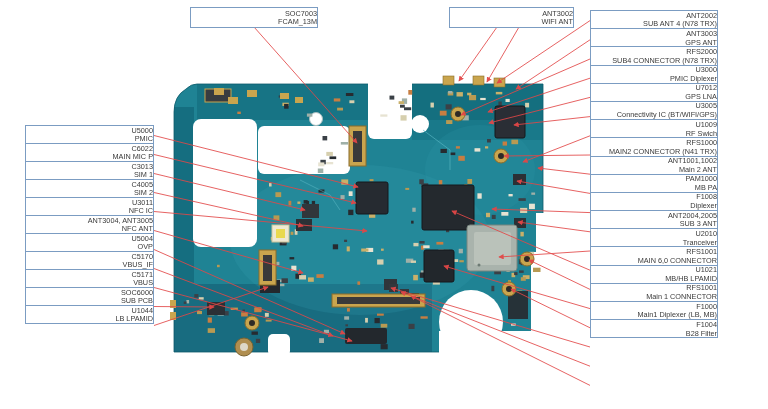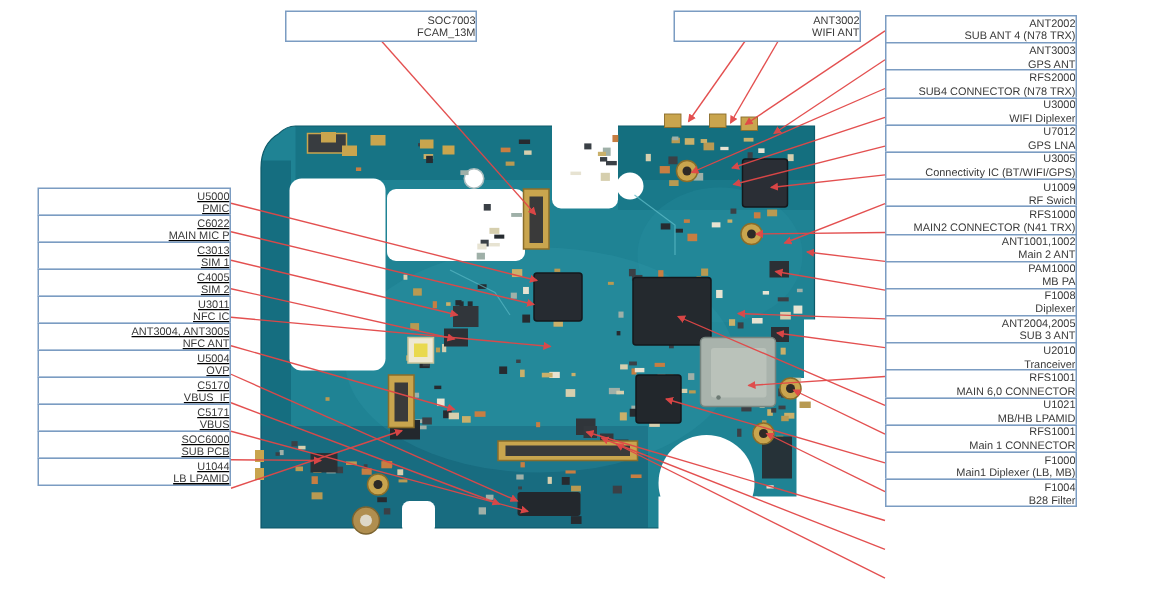--- a/index.html
+++ b/index.html
@@ -3,21 +3,21 @@
 <meta charset="utf-8">
 <style>
   html,body{margin:0;padding:0;background:#fff;}
   #canvas{position:relative;width:768px;height:409px;background:#fff;overflow:hidden;
           font-family:"Liberation Sans",sans-serif;}
   #board-svg{position:absolute;left:0;top:0;z-index:1;}
   .stack{position:absolute;z-index:2;display:flex;flex-direction:column;}
   .lbl{box-sizing:border-box;background:#fff;border:1px solid #7b9cc2;text-align:right;
        font-size:7.3px;line-height:8.9px;color:#3a3a3a;padding-top:0.5px;}
   .stack .lbl{margin-top:-1px;}
-  #left-stack{left:25px;top:126px;text-decoration:underline;}
+  #left-stack{left:25px;top:126px;}
   #left-stack .lbl{width:129px;height:19px;}
   #right-stack{left:590px;top:11px;}
   #right-stack .lbl{width:128px;height:19.2px;}
   .topbox{position:absolute;z-index:2;height:21px;padding-top:1.5px;}
   .l1,.l2{white-space:nowrap;overflow:hidden;}
   .sp{text-decoration:underline;text-decoration-style:wavy;text-decoration-color:#d93025;
       text-decoration-thickness:1px;text-underline-offset:1px;}
 </style>
 </head>
 <body>
@@ -434,21 +434,21 @@
       <div class="lbl">
         <div class="l1">ANT3003</div>
         <div class="l2">GPS ANT</div>
       </div>
       <div class="lbl">
         <div class="l1">RFS2000</div>
         <div class="l2">SUB4 CONNECTOR (N78 TRX)</div>
       </div>
       <div class="lbl">
         <div class="l1">U3000</div>
-        <div class="l2">WIFI Diplexer</div>
+        <div class="l2">PMIC Diplexer</div>
       </div>
       <div class="lbl">
         <div class="l1">U7012</div>
         <div class="l2">GPS LNA</div>
       </div>
       <div class="lbl">
         <div class="l1">U3005</div>
         <div class="l2">Connectivity IC (BT/WIFI/GPS)</div>
       </div>
       <div class="lbl">

